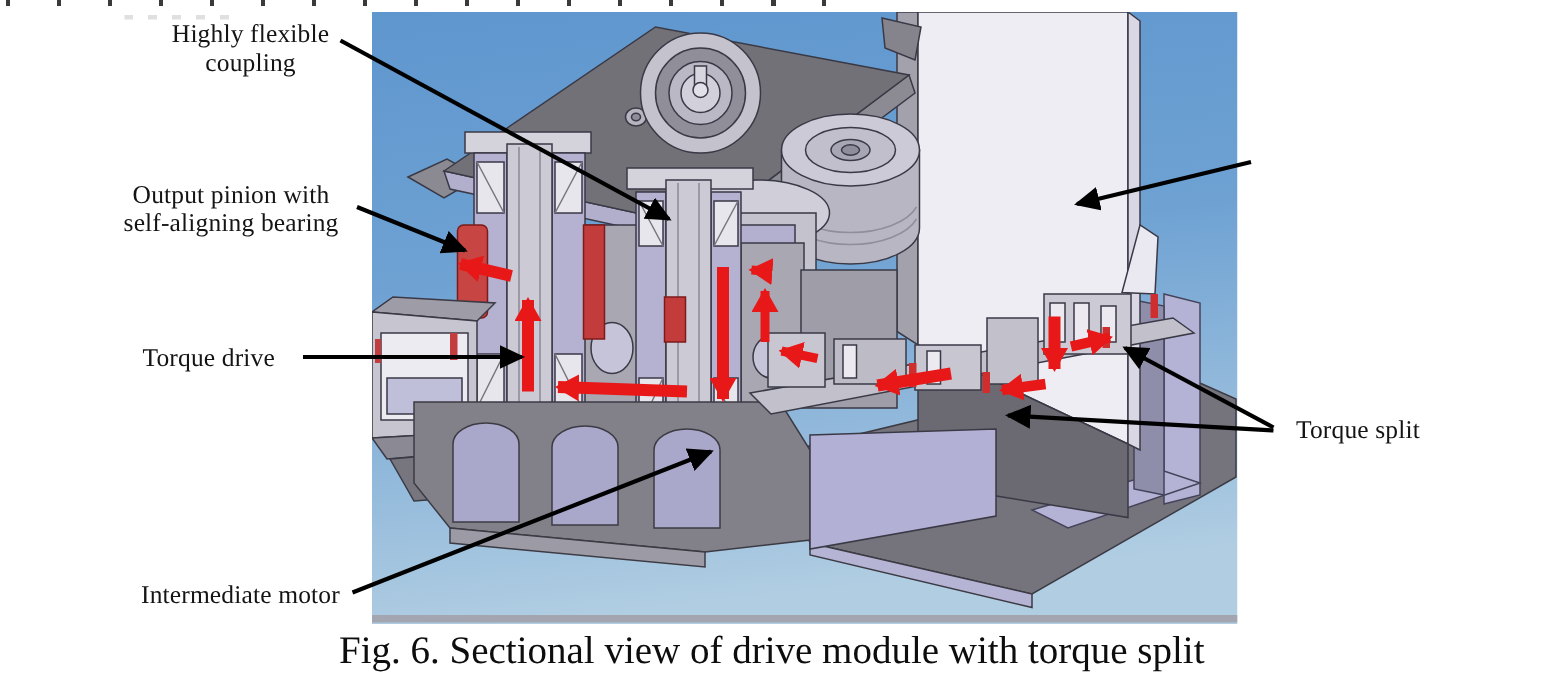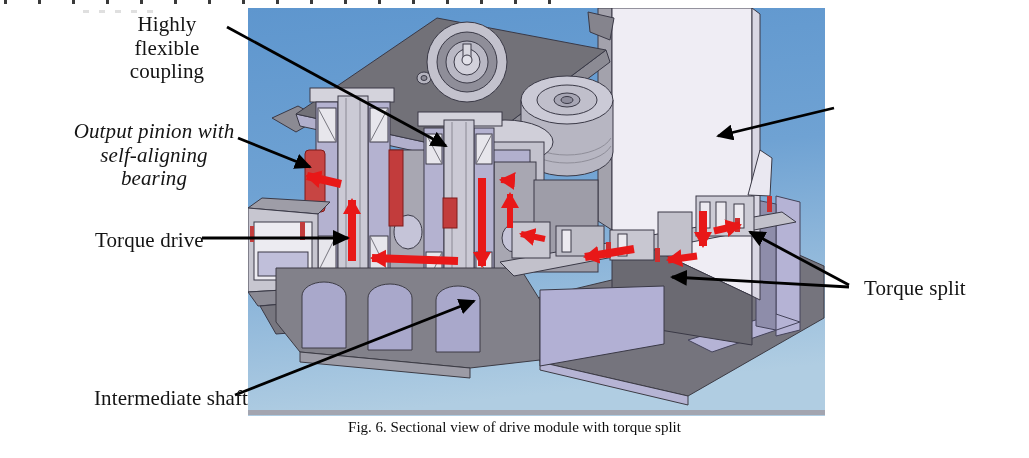--- a/index.html
+++ b/index.html
@@ -2,25 +2,25 @@
 <html><head>
 <meta charset="utf-8">
 <style>
   html,body{margin:0;padding:0;background:#ffffff;}
   .page{position:relative;width:1029px;height:458px;background:#fff;overflow:hidden;
         font-family:"Liberation Serif", serif;color:#111;}
   .artifact-top{position:absolute;left:4px;top:0;width:562px;height:4px;
         background:repeating-linear-gradient(90deg,#3a3a3a 0 3px,transparent 3px 34px);}
   .artifact-faint{position:absolute;left:83px;top:10px;width:72px;height:3px;opacity:.45;
         background:repeating-linear-gradient(90deg,#b9b9b9 0 6px,transparent 6px 16px);}
-  .fig-label{position:absolute;font-size:21px;line-height:1.13;text-align:center;
+  .fig-label{position:absolute;font-size:17px;line-height:1.13;text-align:center;
         color:#141414;letter-spacing:.1px;}
   .lbl-single{white-space:nowrap;}
   .caption{position:absolute;left:0;top:419px;width:1029px;text-align:center;
-        font-size:15px;color:#0d0d0d;}
+        font-size:26px;color:#0d0d0d;}
   svg{position:absolute;left:0;top:0;}
 </style>
 </head>
 <body>
 
 <div class="page">
 
   <div class="artifact-top"></div>
   <div class="artifact-faint"></div>
 
@@ -203,24 +203,24 @@
       <line x1="202" y1="238" x2="348" y2="238" marker-end="url(#mblk)"></line>
       <line x1="235" y1="395" x2="474" y2="301" marker-end="url(#mblk)"></line>
       <line x1="834" y1="108" x2="718" y2="136" marker-end="url(#mblk)"></line>
       <line x1="849" y1="285" x2="750" y2="232" marker-end="url(#mblk)"></line>
       <line x1="849" y1="287" x2="672" y2="277" marker-end="url(#mblk)"></line>
     </g>
   </svg>
 
   <div class="fig-label" style="left:106px;top:13px;width:122px;">Highly flexible coupling</div>
 
-  <div class="fig-label" style="left:72px;top:120px;width:164px;font-style:italic;">Output pinion with self-aligning bearing</div>
+  <div class="fig-label" style="left:72px;top:120px;width:164px;">Output pinion with self-aligning bearing</div>
 
   <div class="fig-label lbl-single" style="left:95px;top:229px;">Torque drive</div>
 
-  <div class="fig-label lbl-single" style="left:94px;top:387px;">Intermediate shaft</div>
+  <div class="fig-label lbl-single" style="left:94px;top:387px;">Intermediate motor</div>
 
 
   <div class="fig-label lbl-single" style="left:864px;top:277px;">Torque split</div>
 
   <div class="caption">Fig. 6. Sectional view of drive module with torque split</div>
 
 </div>
 
 </body></html>

